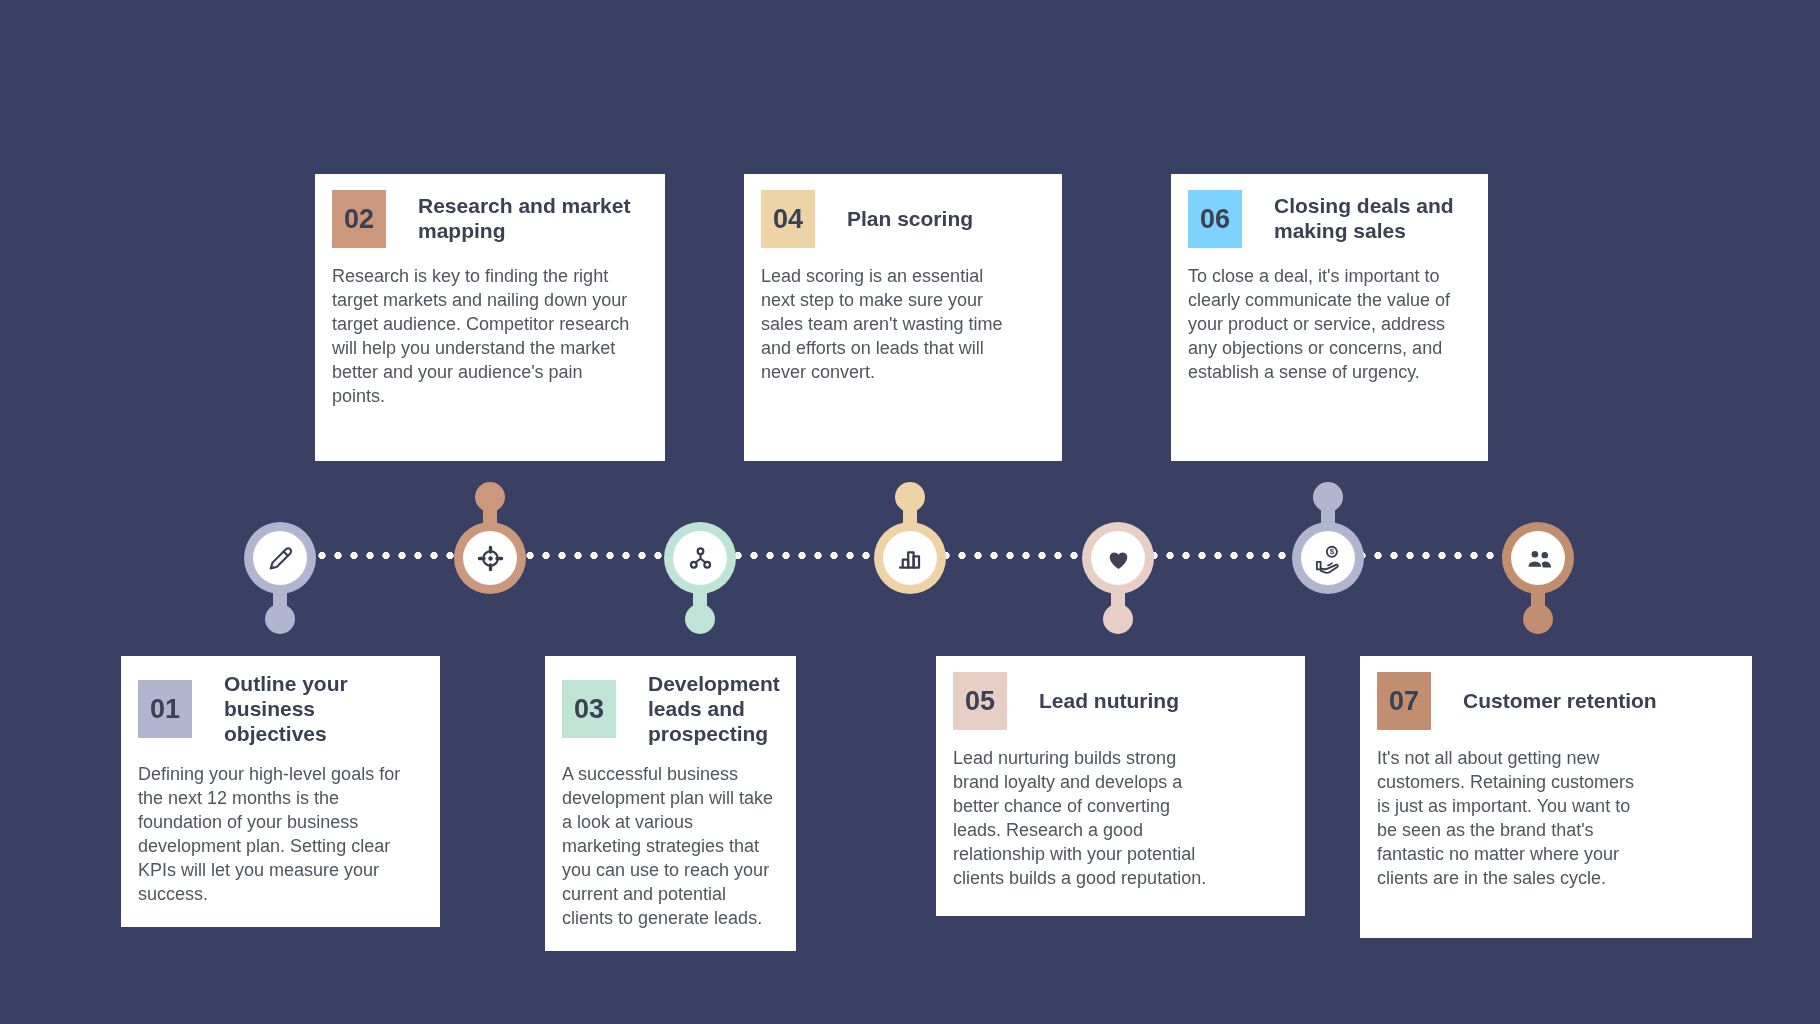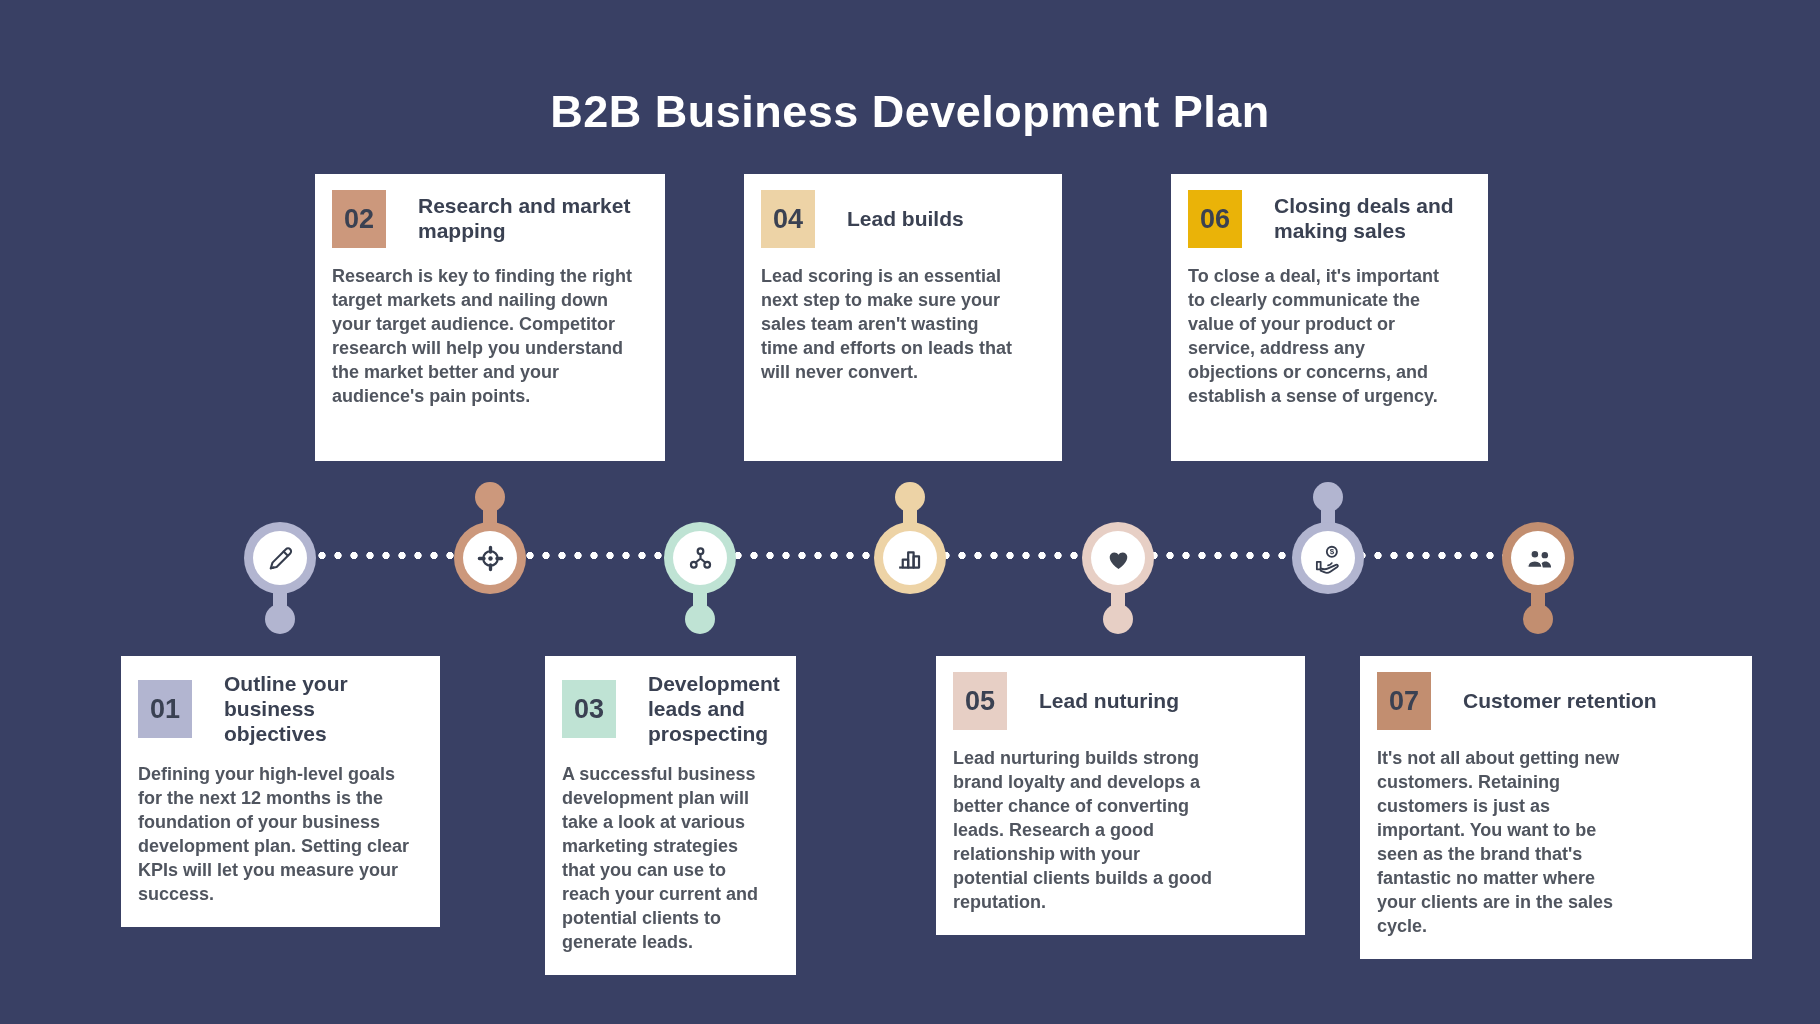--- a/index.html
+++ b/index.html
@@ -60,37 +60,36 @@
   .c7{left:1360px;top:656px; width:392px; min-height:282px;}
 
   .card-head { display:flex; align-items:center; gap:32px; }
   .badge {
     width:54px; height:58px; flex:none;
     display:flex; align-items:center; justify-content:center;
     font-size:27px; font-weight:800; color:#3a4152;
   }
   .card-title { font-size:21px; font-weight:800; color:#3a4152; line-height:1.18; }
   .card-body {
-    margin-top:17px; font-size:18px; font-weight:700;
+    margin-top:17px; font-size:18px; font-weight:400;
     color:#50555f; line-height:1.33;
   }
   .c2 .card-body{max-width:302px}
   .c4 .card-body{max-width:258px}
   .c6 .card-body{max-width:270px}
   .c1 .card-body{max-width:278px}
   .c3 .card-body{max-width:268px}
   .c5 .card-body{max-width:262px}
   .c7 .card-body{max-width:258px}
 </style>
 </head>
 <body>
 
 <div class="canvas">
 
-  <h1 class="main-title">B2B Business Development Plan</h1>
 
   <div class="timeline-line"></div>
 
   <div class="node down n1">
     <div class="stem" style="background-color: rgb(178, 181, 208);"></div>
     <div class="ball" style="background-color: rgb(178, 181, 208);"></div>
     <div class="ring" style="background-color: rgb(178, 181, 208);">
       <div class="inner">
         <svg viewBox="0 0 24 24" fill="none" stroke="currentColor" stroke-width="1.6" stroke-linejoin="round" stroke-linecap="round">
           <path d="M4.5 19.6 L5.8 15.2 L16.2 4.8 c.9-.9 2.4-.9 3.3 0 .9.9.9 2.4 0 3.3 L9 18.5 Z"></path>
@@ -210,36 +209,36 @@
     <div class="card-head">
       <div class="badge" style="background-color: rgb(191, 227, 212);">03</div>
       <div class="card-title">Development leads and prospecting</div>
     </div>
     <p class="card-body">A successful business development plan will take a look at various marketing strategies that you can use to reach your current and potential clients to generate leads.</p>
   </div>
 
   <div class="card c4">
     <div class="card-head">
       <div class="badge" style="background-color: rgb(237, 211, 166);">04</div>
-      <div class="card-title">Lead builds</div>
+      <div class="card-title">Plan scoring</div>
     </div>
     <p class="card-body">Lead scoring is an essential next step to make sure your sales team aren't wasting time and efforts on leads that will never convert.</p>
   </div>
 
   <div class="card c5">
     <div class="card-head">
       <div class="badge" style="background-color: rgb(231, 207, 197);">05</div>
       <div class="card-title">Lead nuturing</div>
     </div>
     <p class="card-body">Lead nurturing builds strong brand loyalty and develops a better chance of converting leads. Research a good relationship with your potential clients builds a good reputation.</p>
   </div>
 
   <div class="card c6">
     <div class="card-head">
-      <div class="badge" style="background-color: #eab308;">06</div>
+      <div class="badge" style="background-color: #7dd3fc;">06</div>
       <div class="card-title">Closing deals and making sales</div>
     </div>
     <p class="card-body">To close a deal, it's important to clearly communicate the value of your product or service, address any objections or concerns, and establish a sense of urgency.</p>
   </div>
 
   <div class="card c7">
     <div class="card-head">
       <div class="badge" style="background-color: rgb(194, 142, 112);">07</div>
       <div class="card-title">Customer retention</div>
     </div>

